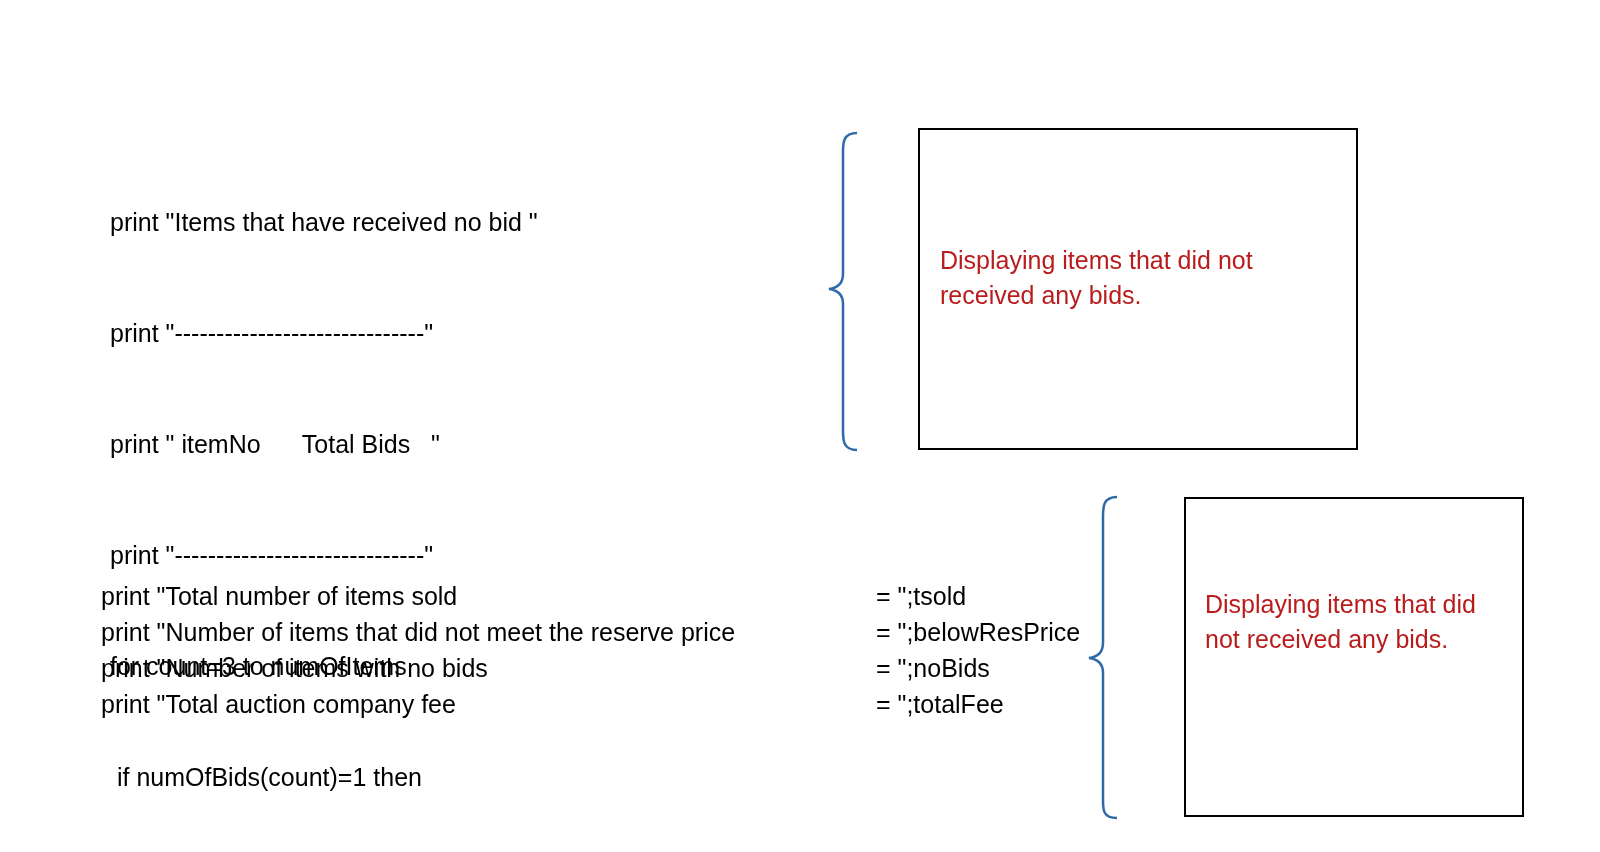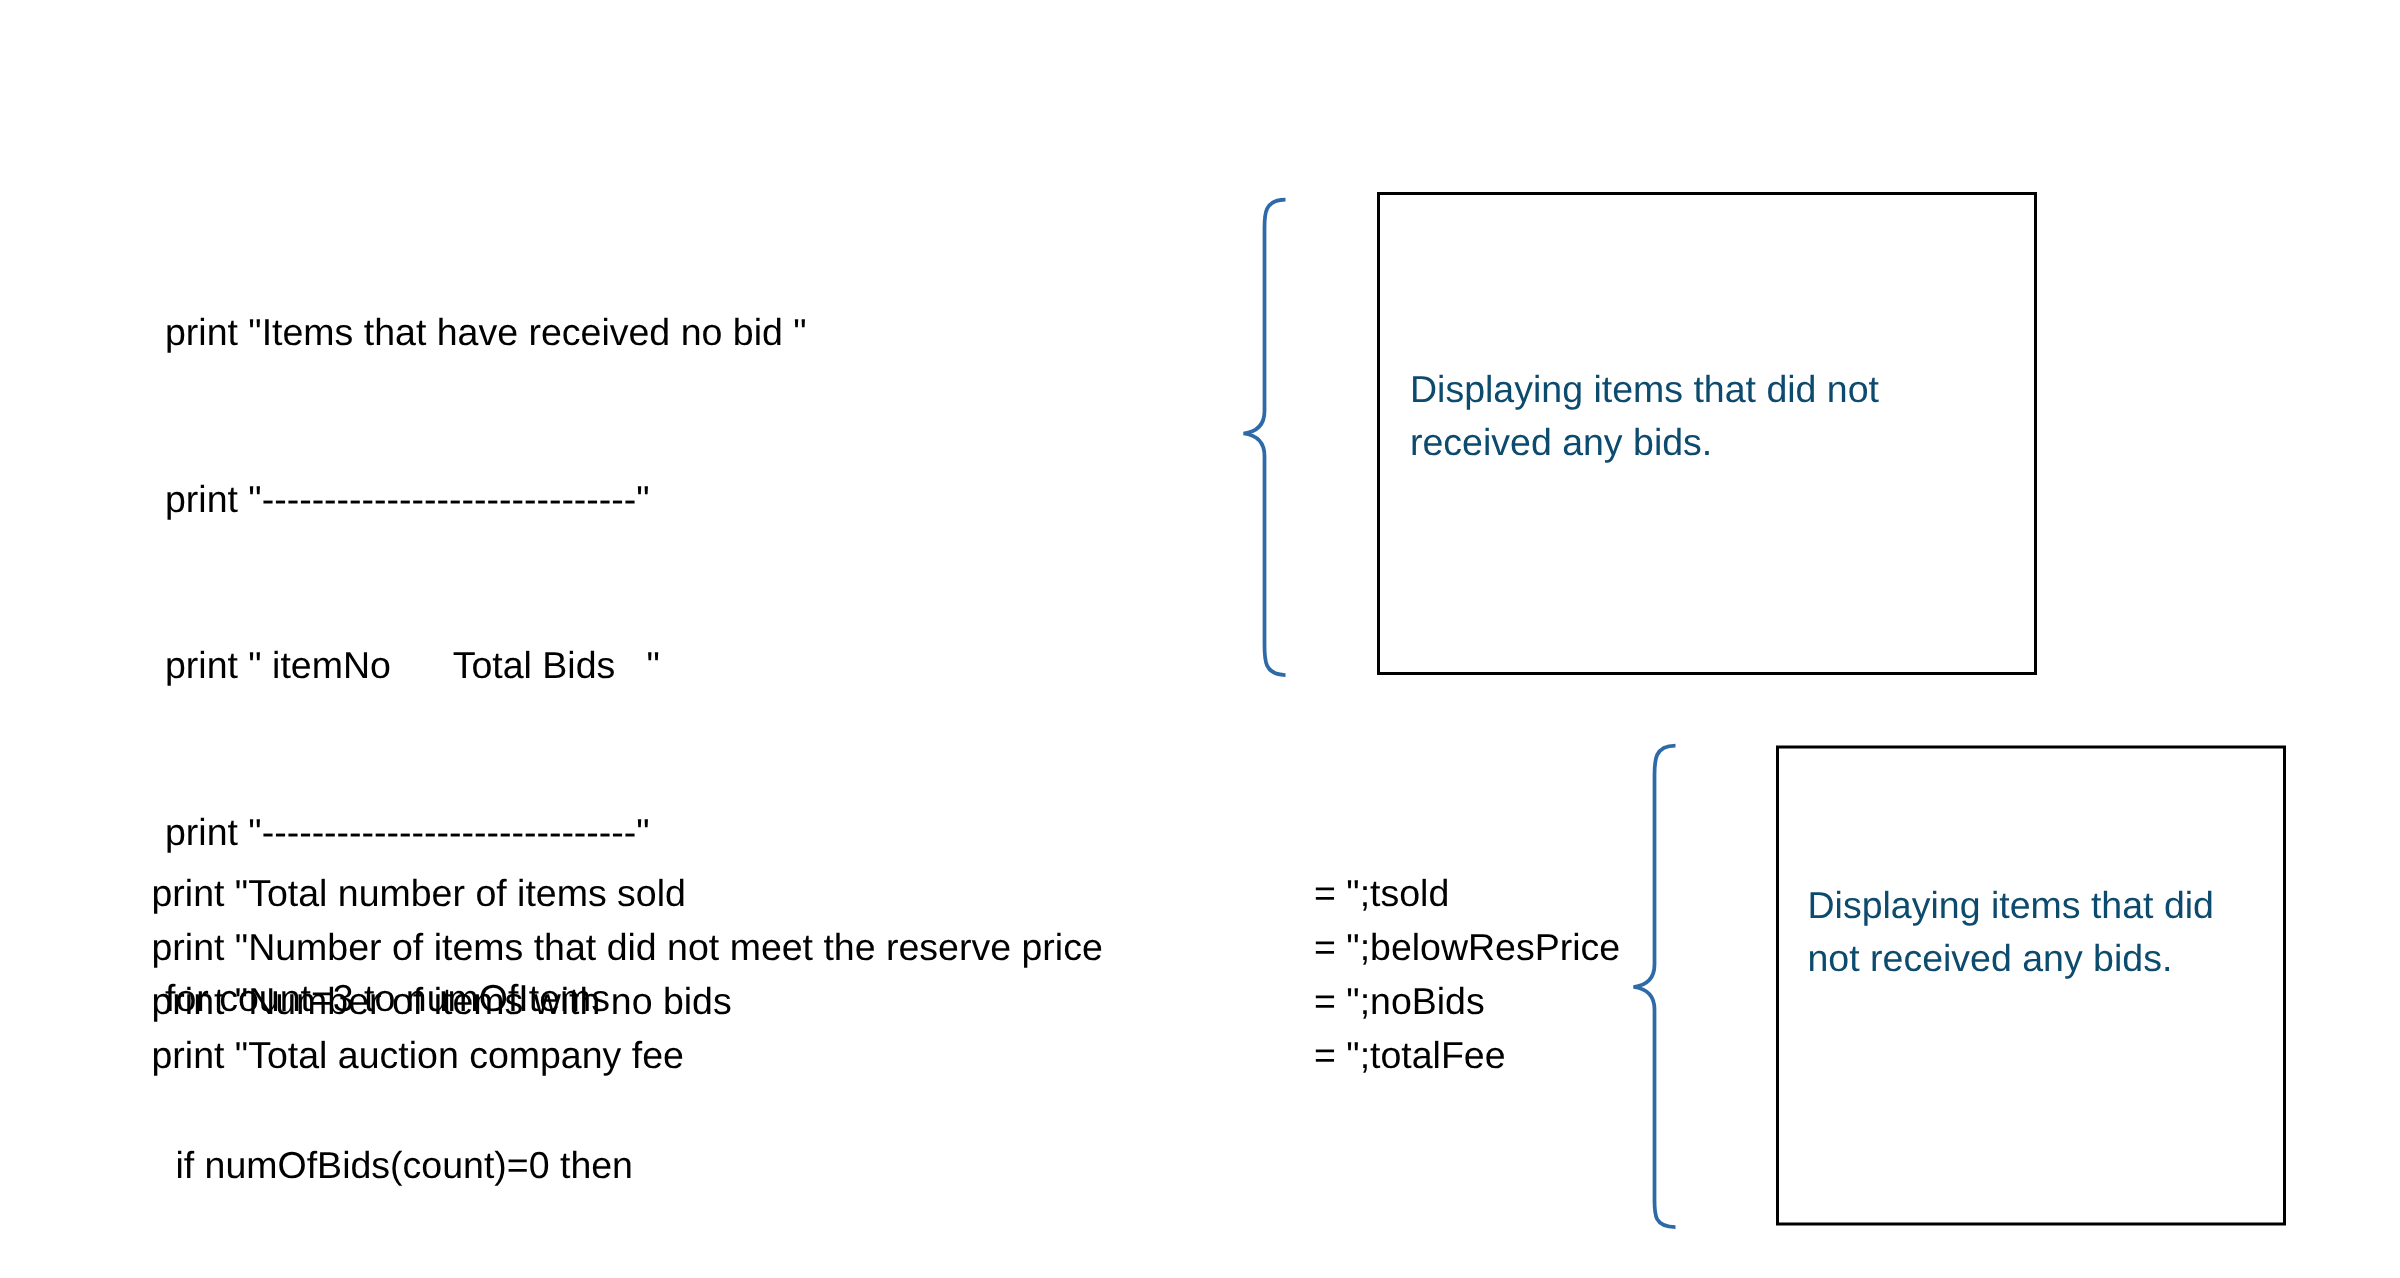--- a/index.html
+++ b/index.html
@@ -59,21 +59,21 @@
   .anno-box {
     position: absolute;
     border: 2.5px solid #000000;
     background: #ffffff;
     box-sizing: border-box;
   }
   .anno-text {
     position: absolute;
     font-size: 25px;
     line-height: 35px;
-    color: #0c4a6e;
+    color: #b91c1c;
   }
 
   #box-top {
     left: 918px;
     top: 128px;
     width: 440px;
     height: 322px;
   }
   #box-top-text {
     left: 940px;
@@ -107,21 +107,21 @@
 <body>
 
 <div id="canvas">
 
   <div class="code-block" id="code-top">
     <div class="code-line">print "Items that have received no bid "</div>
     <div class="code-line">print "------------------------------"</div>
     <div class="code-line">print " itemNo      Total Bids   "</div>
     <div class="code-line">print "------------------------------"</div>
     <div class="code-line">for count=3 to numOfItems</div>
-    <div class="code-line"> if numOfBids(count)=0 then</div>
+    <div class="code-line"> if numOfBids(count)=1 then</div>
     
     
     
   </div>
 
   <div id="code-bottom">
     <div class="row">
       <span class="label">print "Total number of items sold</span>
       <span class="value">= ";tsold</span>
     </div>

